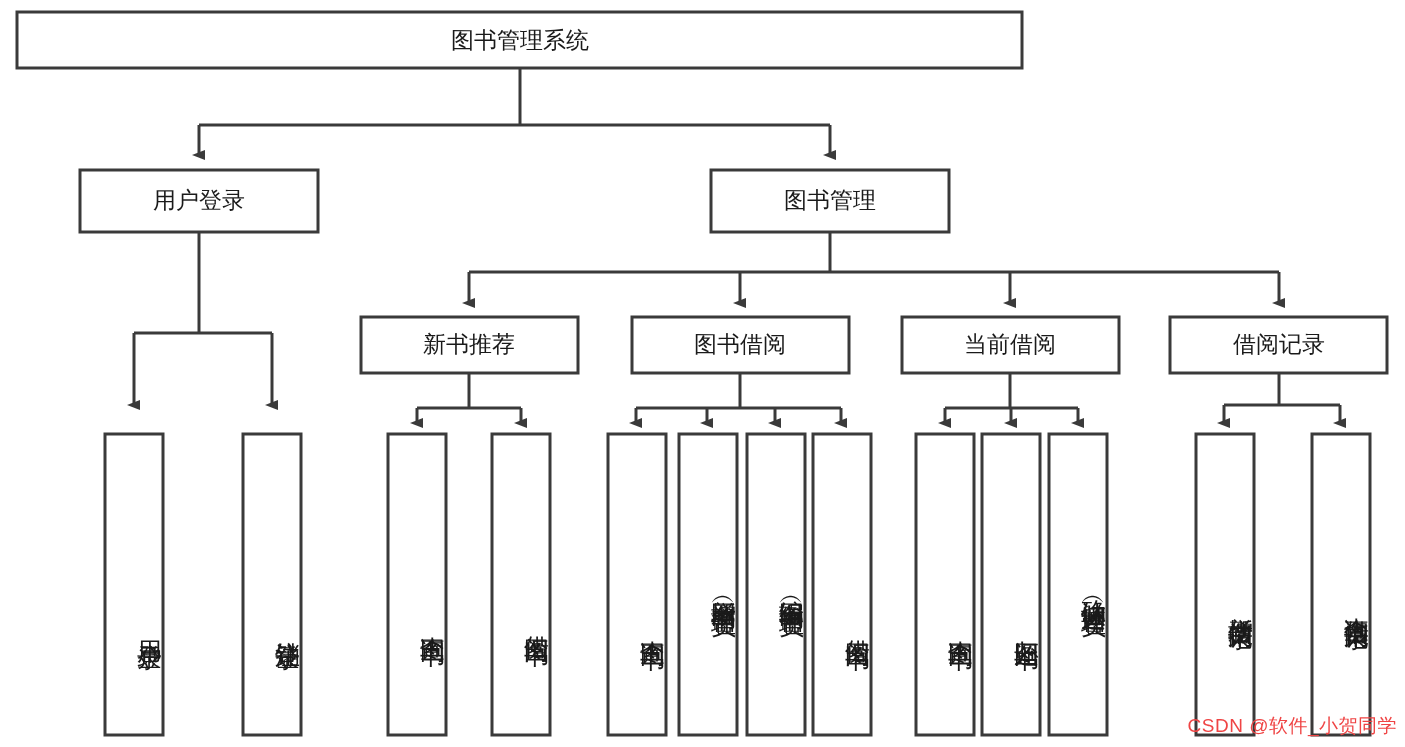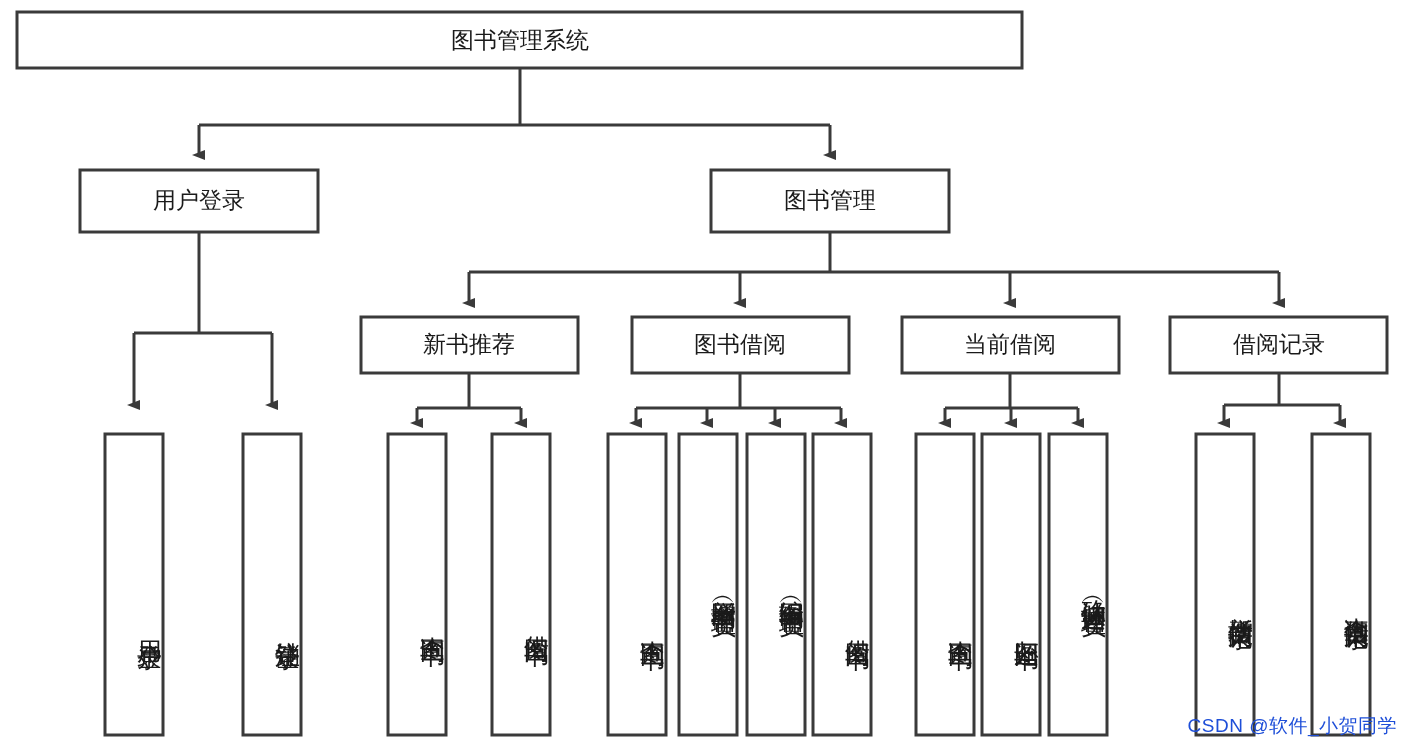--- a/index.html
+++ b/index.html
@@ -60,21 +60,21 @@
     justify-content: center;
     white-space: nowrap;
     pointer-events: none;
   }
   .watermark {
     position: absolute;
     right: 8px;
     bottom: 8px;
     font-family: "Liberation Sans", "DejaVu Sans", sans-serif;
     font-size: 19px;
-    color: #1d4ed8;
+    color: #ef4444;
     letter-spacing: 0.5px;
     white-space: nowrap;
   }
 </style>
 </head>
 <body>
 
 <div id="diagram-root">
 
   <svg class="canvas" viewBox="0 0 1405 747" xmlns="http://www.w3.org/2000/svg">

